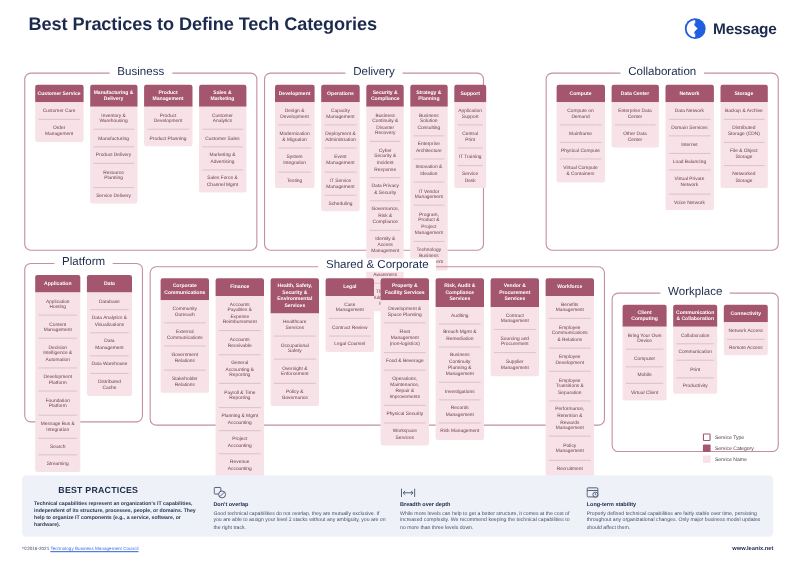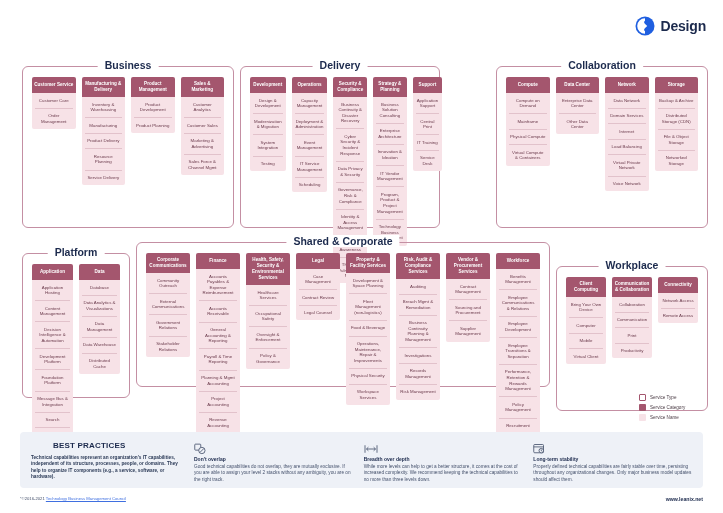--- a/index.html
+++ b/index.html
@@ -25,21 +25,21 @@
     position:absolute;
     border:1px solid #c48fa3;
     border-radius:6px;
   }
   .group > .g-title {
     position:absolute;
     top:-8px; left:50%; transform:translateX(-50%);
     background:#ffffff;
     padding:0 7px;
     font-size:10.5px;
-    font-weight:700;
+    font-weight:400;
     color:#1c2a4d;
     white-space:nowrap;
     text-align:center;
   }
   .cols { display:flex; gap:6px; padding:10px 9px 9px 9px; align-items:flex-start; }
 
   
   .col { width:56px; display:flex; flex-direction:column; }
   .col-head {
     background:#a4566e;
@@ -88,30 +88,31 @@
 
   
   .botline { position:absolute; left:20px; top:496px; font-size:4.2px; color:#44506b; }
   .botline a { color:#3f6fe0; text-decoration:underline; }
   .botright { position:absolute; right:20px; top:496px; font-size:5.2px; font-weight:700; color:#1c2a4d; }
 </style>
 </head>
 <body>
 
 <div class="header">
+  <div class="title-main">Best Practices to Define Tech Categories</div>
   <div class="logo">
     <span class="logo-mark">
       <svg width="20" height="20" viewBox="0 0 20 20">
         <circle cx="10" cy="10" r="9.5" fill="#1f5fe0"></circle>
         <path d="M10 2.2 A7.8 7.8 0 0 0 10 17.8 Z" fill="#ffffff"></path>
         <path d="M9.2 4.8 L14.6 10 L9.2 15.2 Z" fill="#1f5fe0"></path>
         <path d="M8.6 6.4 L12.2 10 L8.6 13.6 Z" fill="#ffffff"></path>
       </svg>
     </span>
-    <span class="logo-text">Design</span>
+    <span class="logo-text">Message</span>
   </div>
 </div>
 
 <div id="frames">
     <div class="group" style="left: 22px; top: 66px; width: 212px; height: 162px;">
       <div class="g-title">Business</div>
       <div class="cols">
         <div class="col" style="width: 44px;">
           <div class="col-head">Customer Service</div>
           <div class="col-body">
@@ -237,21 +238,21 @@
           <div class="col-head">Storage</div>
           <div class="col-body">
             <div class="leaf">Backup &amp; Archive</div>
             <div class="leaf">Distributed Storage (CDN)</div>
             <div class="leaf">File &amp; Object Storage</div>
             <div class="leaf">Networked Storage</div>
           </div>
         </div>
       </div>
     </div>
-    <div class="group" style="left: 22px; top: 253px; width: 108px; height: 145px;">
+    <div class="group" style="left: 22px; top: 239px; width: 108px; height: 145px;">
       <div class="g-title">Platform</div>
       <div class="cols">
         <div class="col" style="width: 42px;">
           <div class="col-head">Application</div>
           <div class="col-body">
             <div class="leaf">Application Hosting</div>
             <div class="leaf">Content Management</div>
             <div class="leaf">Decision Intelligence &amp; Automation</div>
             <div class="leaf">Development Platform</div>
             <div class="leaf">Foundation Platform</div>

